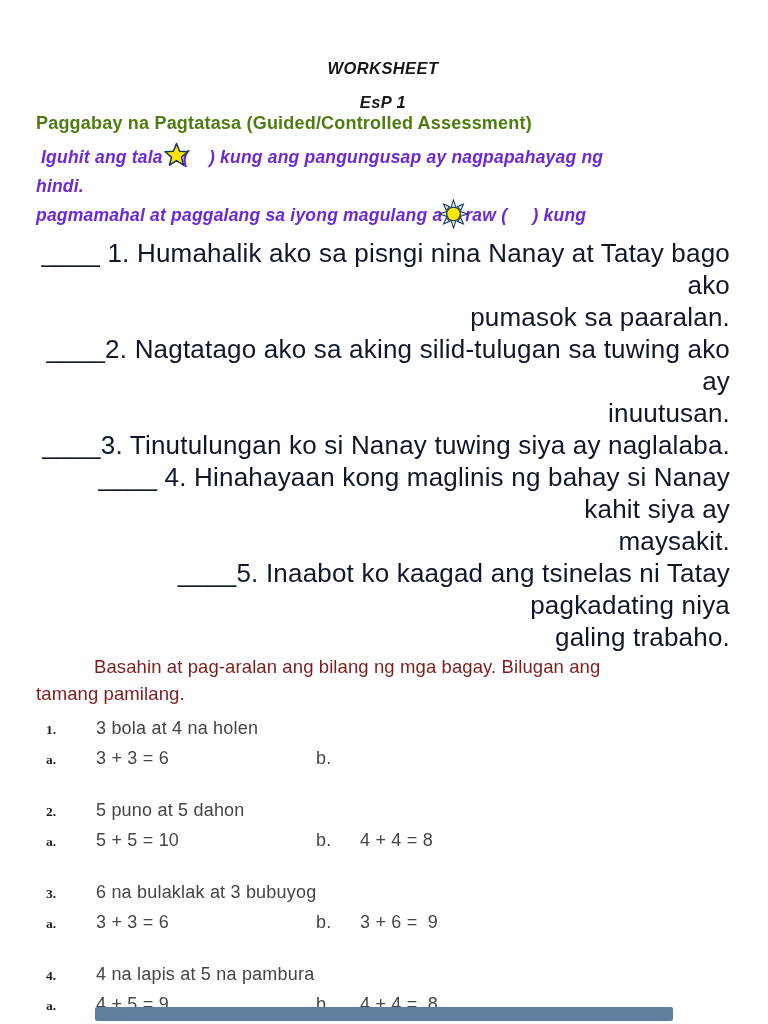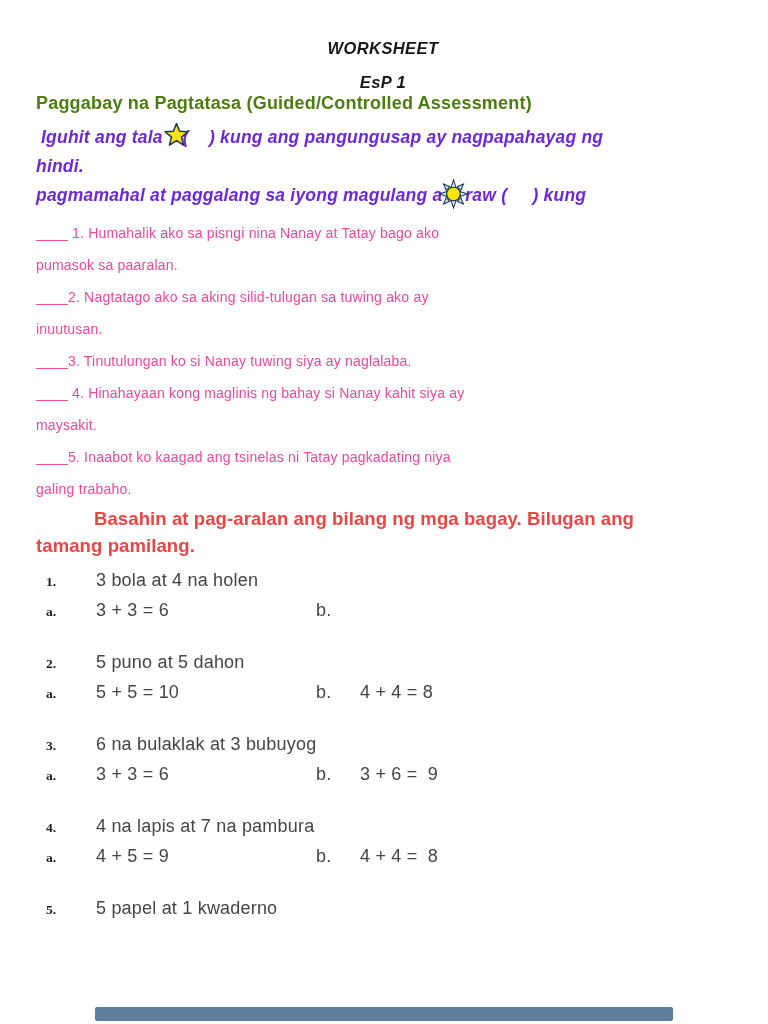--- a/index.html
+++ b/index.html
@@ -12,43 +12,44 @@
     padding: 38px 38px 0 36px;
     font-family: "Liberation Sans", "DejaVu Sans", sans-serif;
     overflow: hidden;
   }
   .center { text-align: center; }
   .doc-title, .sec-heading {
     font-size: 16.5px; font-weight: 700; font-style: italic;
     color: #171717; letter-spacing: .4px;
     line-height: 20px;
   }
-  .doc-title { margin-bottom: 14px; }
+  .doc-title { margin-bottom: 14px; margin-top: 20px; }
   .esp-heading { margin-bottom: 0; }
   .esp-subheading {
     font-size: 18px; font-weight: 700; color: #4d7c0f;
     letter-spacing: .2px; margin-bottom: 9px; line-height: 22px;
   }
   .instructions {
     font-size: 17.5px; font-weight: 700; font-style: italic;
     color: #6d28d9; line-height: 29px; letter-spacing: .2px;
     margin-bottom: 7px;
   }
   .instructions span { white-space: pre-wrap; }
   .icon-inline { display:inline-block; vertical-align: middle; position: relative; }
   .star-icon { width: 27px; height: 26px; margin: -4px -7px -2px 0; top: -2px; }
   .sun-icon  { width: 31px; height: 30px; margin: -6px -4px -4px -4px; top: -1px; }
   .esp-items {
-    font-size: 14px; color: #ec4899; line-height: 32px;
+    font-size: 26px; color: #0f172a; line-height: 32px;
     letter-spacing: .2px;
+    text-align: right;
   }
   .esp-item { white-space: pre-line; }
   .math-heading { margin-top: 58px; margin-bottom: 4px; font-size: 17.5px; }
   .math-instructions {
-    font-size: 18.5px; font-weight: 700; color: #ef4444;
+    font-size: 18.5px; font-weight: 400; color: #7f1d1d;
     line-height: 27px; white-space: pre-line; text-indent: 58px;
     letter-spacing: .1px; 
   }
   .problems { margin-top: 8px; }
   .problem { margin-bottom: 24px; }
   .q-row {
     display: grid; grid-template-columns: 50px auto;
     padding-left: 10px; line-height: 26px; margin-bottom: 2px;
   }
   .opt-row {
@@ -158,21 +159,21 @@
         <span class="marker">a.</span>
         <span class="opt">3 + 3 = 6</span>
         <span class="bmark">b.</span>
         <span class="opt">3 + 6 =  9</span>
       </div>
     </div>
 
     <div class="problem">
       <div class="q-row">
         <span class="marker">4.</span>
-        <span class="qtext">4 na lapis at 7 na pambura</span>
+        <span class="qtext">4 na lapis at 5 na pambura</span>
       </div>
       <div class="opt-row">
         <span class="marker">a.</span>
         <span class="opt">4 + 5 = 9</span>
         <span class="bmark">b.</span>
         <span class="opt">4 + 4 =  8</span>
       </div>
     </div>
 
     <div class="problem">

